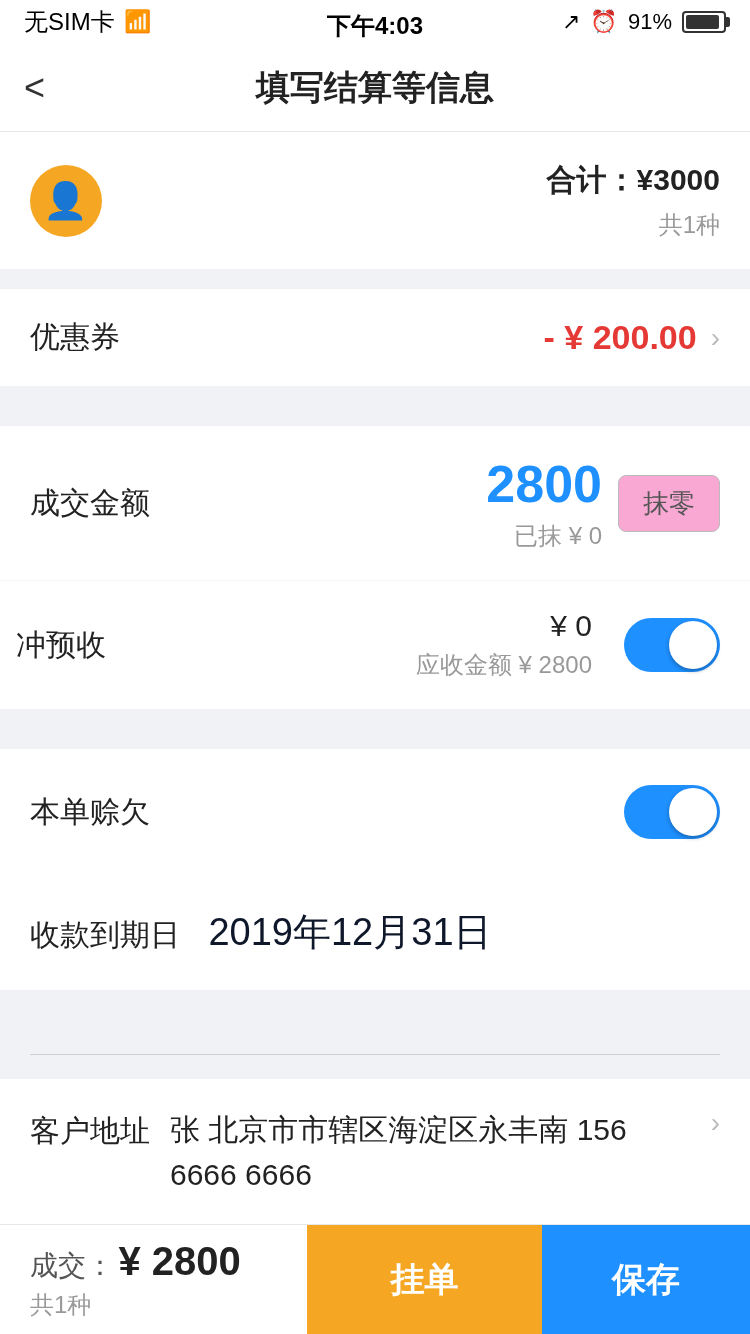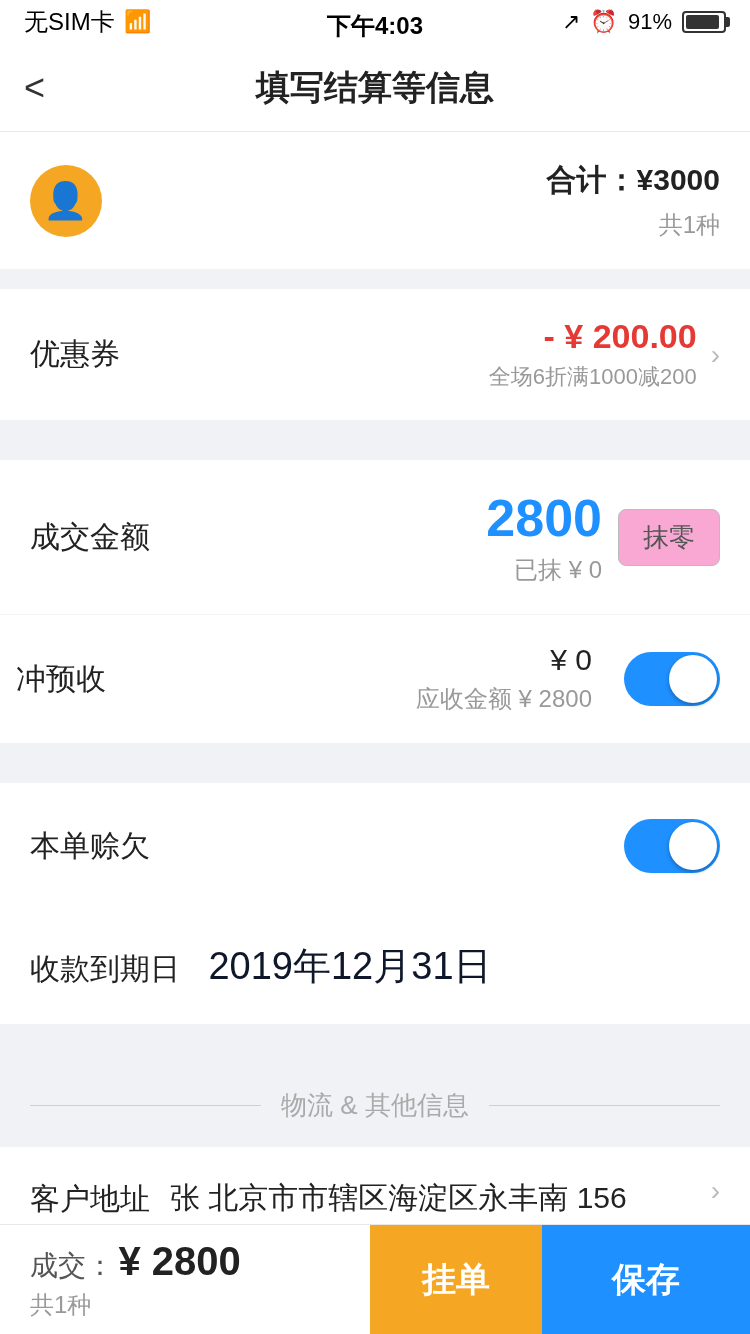--- a/index.html
+++ b/index.html
@@ -369,21 +369,21 @@
       font-size: 40px;
       font-weight: 700;
       color: #222;
     }
     .bottom-count {
       font-size: 24px;
       color: #999;
       margin-top: 4px;
     }
     .btn-hang {
-      width: 172px;
+      width: 235px;
       height: 110px;
       background: #f5a623;
       display: flex;
       align-items: center;
       justify-content: center;
       font-size: 34px;
       font-weight: 600;
       color: #fff;
       cursor: pointer;
     }
@@ -436,21 +436,20 @@
       <div class="total-amount">合计：¥3000</div>
       <div class="total-count">共1种</div>
     </div>
   </div>
 
   <div class="coupon-row">
     <span class="coupon-label">优惠券</span>
     <div class="coupon-right">
       <div>
         <div class="coupon-discount">- ¥ 200.00</div>
-        <div class="coupon-desc">全场6折满1000减200</div>
       </div>
       <span class="chevron-right">›</span>
     </div>
   </div>
 
   <div class="section-divider"></div>
 
   <div class="form-section">
     <div class="form-row">
       <span class="row-label">成交金额</span>
@@ -490,21 +489,20 @@
     <div class="due-date-row">
       <span class="due-date-label">收款到期日</span>
       <span class="due-date-value" style="margin-left:24px;">2019年12月31日</span>
     </div>
   </div>
 
   <div class="section-divider"></div>
 
   <div class="logistics-divider">
     <div class="logistics-line"></div>
-    <span class="logistics-text">物流 &amp; 其他信息</span>
     <div class="logistics-line"></div>
   </div>
 
   <div class="address-row">
     <span class="address-label">客户地址</span>
     <span class="address-value">张 北京市市辖区海淀区永丰南 156 6666 6666</span>
     <span class="chevron-right" style="color:#bbb; font-size:28px; margin-left:10px;">›</span>
   </div>
 
 </div>

